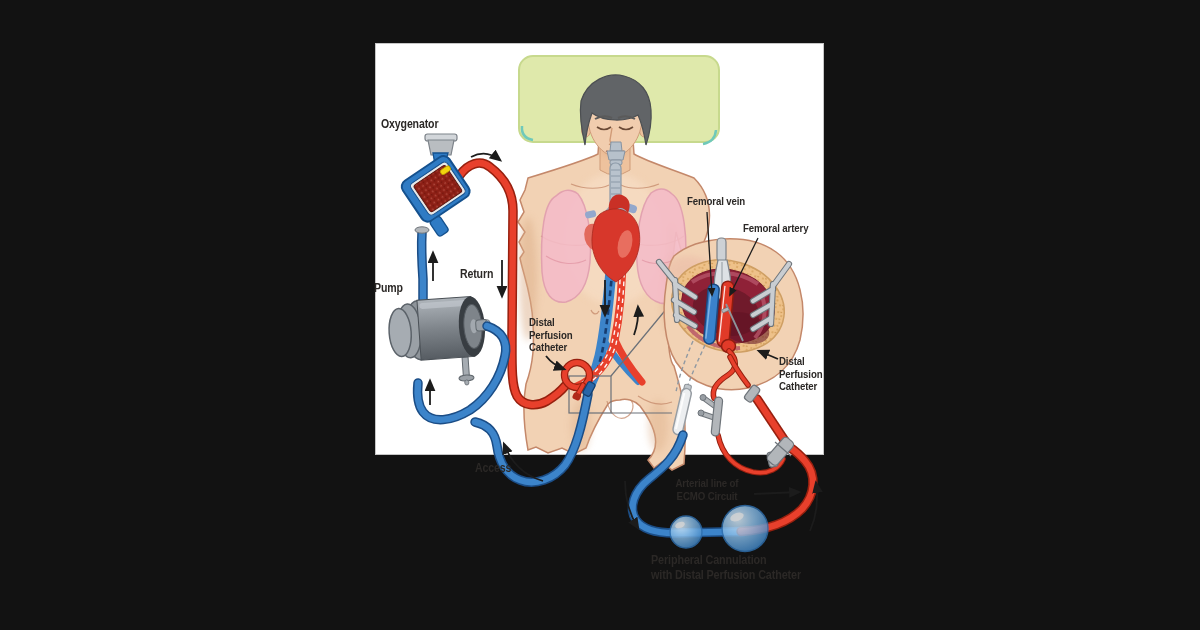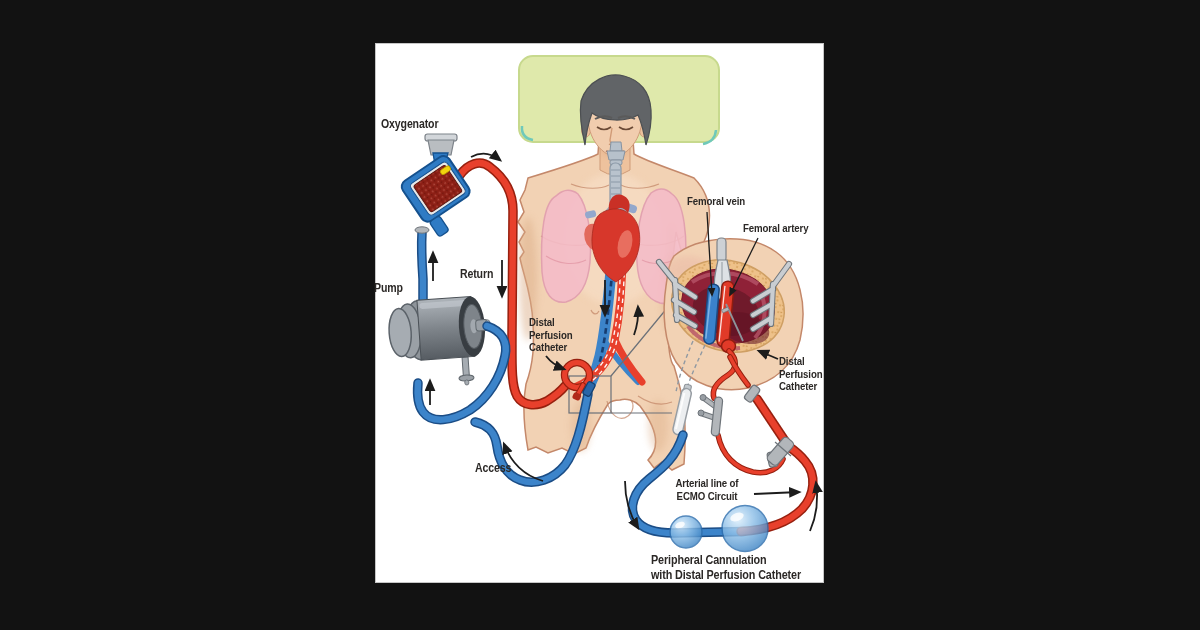--- a/index.html
+++ b/index.html
@@ -1,19 +1,19 @@
 <!DOCTYPE html>
 <html style="--background: #121212; --panel: #ffffff; --venous-blue: #3c84ca; --venous-outline: #1b4d86; --arterial-red: #e8402c; --arterial-outline: #97200f; --skin: #f2d2b4; --skin-outline: #c4886a; --pillow-green: #dfe9ab; --label-text: #2b2826; --device-gray: #b9bdc1; --oxygenator-blue: #2f7bc4; --wound-maroon: #8f2137;"><head>
 <meta charset="utf-8">
 <title>ECMO Peripheral Cannulation</title>
 <style>
   html,body{margin:0;padding:0;background:var(--background,#121212);}
   .stage{position:relative;width:1200px;height:630px;background:var(--background,#121212);overflow:hidden;
          font-family:"Liberation Sans",sans-serif;}
-  .panel{position:absolute;left:375px;top:43px;width:449px;height:540px;
+  .panel{position:absolute;left:375px;top:43px;width:449px;height:412px;
          background:var(--panel,#ffffff);border:1px solid #c6c6c6;box-sizing:border-box;}
   .panel svg{position:absolute;left:0;top:0;}
   .lbl{position:absolute;color:var(--label-text,#2b2826);font-weight:700;
        letter-spacing:-0.15px;white-space:pre-line;transform:scaleX(.88);transform-origin:0 0;}
   .fs12{font-size:12px;line-height:13.5px;}
   .fs11{font-size:11px;line-height:12.5px;}
   .lbl-arterial{text-align:center;width:84px;font-size:11px;line-height:13px;}
   .lbl-caption{font-size:12.3px;line-height:15.2px;}
   
   .skinF{fill:var(--skin,#f2d2b4);stroke:var(--skin-outline,#c4886a);stroke-width:1.5;}

